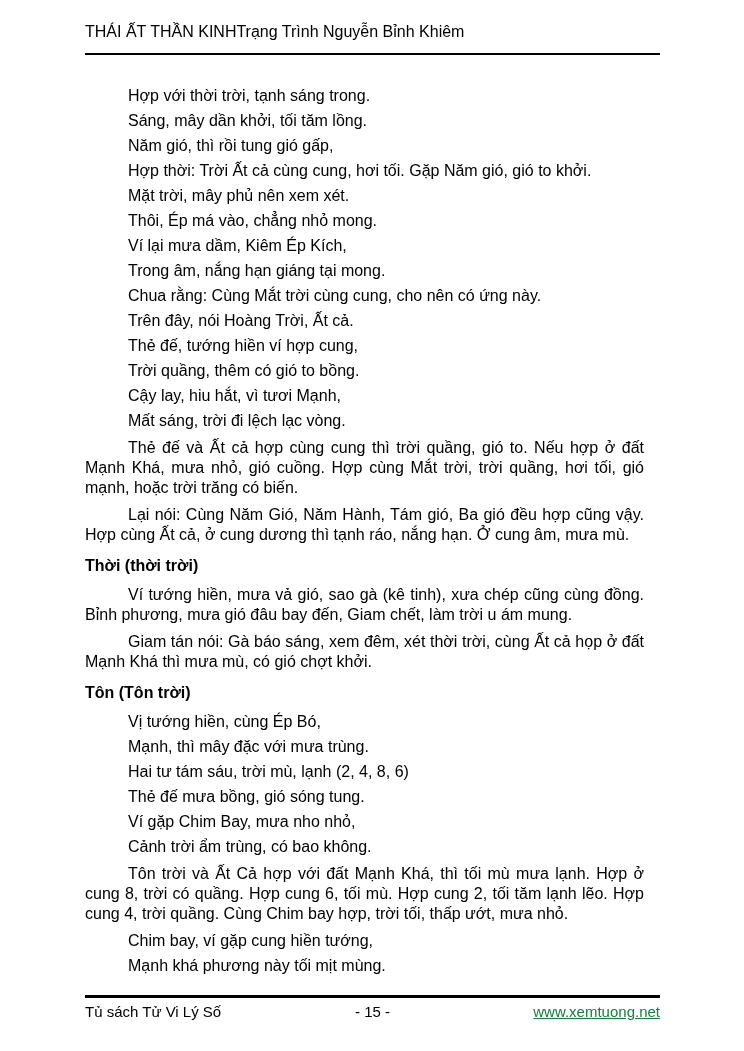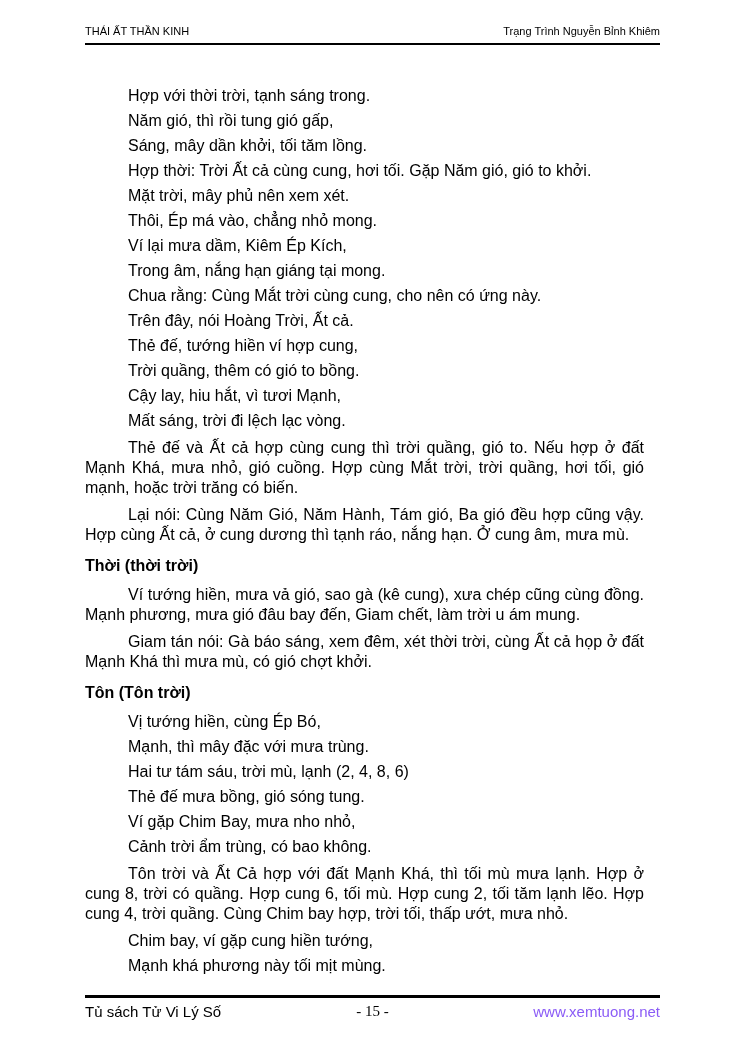--- a/index.html
+++ b/index.html
@@ -15,25 +15,24 @@
     color: #000000;
     font-family: "Liberation Sans", sans-serif;
     overflow: hidden;
   }
   .header {
     position: absolute;
     top: 22px;
     left: 85px;
     right: 84px;
     display: flex;
-    justify-content: space-between;
     align-items: flex-end;
-    font-size: 11px;
+    font-size: 16px;
     line-height: 19px;
-    padding-bottom: 2px;
+    padding-bottom: 12px;
     border-bottom: 2px solid #000000;
   }
   .content {
     position: absolute;
     top: 86px;
     left: 85px;
     right: 100px;
     font-size: 16px;
   }
   .content p {
@@ -63,56 +62,57 @@
     left: 85px;
     right: 84px;
     border-top: 3px solid #000000;
     padding-top: 4px;
     display: flex;
     align-items: flex-end;
     font-size: 15px;
     line-height: 19px;
   }
   .footer .f-left  { flex: 1; text-align: left; }
-  .footer .f-mid   { flex: 1; text-align: center; font-family: Liberation Serif, serif; }
+  .footer .f-mid   { flex: 1; text-align: center; }
   .footer .f-right { flex: 1; text-align: right; }
   .site {
-    color: #8b5cf6;
+    color: #15803d;
+    text-decoration: underline;
     cursor: pointer;
   }
 </style>
 </head>
 <body>
 
 <div class="page">
 
   <div class="header">
     <span>THÁI ẤT THẦN KINH</span>
     <span>Trạng Trình Nguyễn Bỉnh Khiêm</span>
   </div>
 
   <div class="content">
       <p class="verse">Hợp với thời trời, tạnh sáng trong.</p>
+      <p class="verse">Sáng, mây dần khởi, tối tăm lồng.</p>
       <p class="verse">Năm gió, thì rồi tung gió gấp,</p>
-      <p class="verse">Sáng, mây dần khởi, tối tăm lồng.</p>
       <p class="verse">Hợp thời: Trời Ất cả cùng cung, hơi tối. Gặp Năm gió, gió to khởi.</p>
       <p class="verse">Mặt trời, mây phủ nên xem xét.</p>
       <p class="verse">Thôi, Ép má vào, chẳng nhỏ mong.</p>
       <p class="verse">Ví lại mưa dầm, Kiêm Ép Kích,</p>
       <p class="verse">Trong âm, nắng hạn giáng tại mong.</p>
       <p class="verse">Chua rằng: Cùng Mắt trời cùng cung, cho nên có ứng này.</p>
       <p class="verse">Trên đây, nói Hoàng Trời, Ất cả.</p>
       <p class="verse">Thẻ đế, tướng hiền ví hợp cung,</p>
       <p class="verse">Trời quầng, thêm có gió to bồng.</p>
       <p class="verse">Cậy lay, hiu hắt, vì tươi Mạnh,</p>
       <p class="verse">Mất sáng, trời đi lệch lạc vòng.</p>
       <p class="paragraph">Thẻ đế và Ất cả hợp cùng cung thì trời quầng, gió to. Nếu hợp ở đất Mạnh Khá, mưa nhỏ, gió cuồng. Hợp cùng Mắt trời, trời quầng, hơi tối, gió mạnh, hoặc trời trăng có biến.</p>
       <p class="paragraph">Lại nói: Cùng Năm Gió, Năm Hành, Tám gió, Ba gió đều hợp cũng vậy. Hợp cùng Ất cả, ở cung dương thì tạnh ráo, nắng hạn. Ở cung âm, mưa mù.</p>
       <p class="heading">Thời (thời trời)</p>
-      <p class="paragraph">Ví tướng hiền, mưa vả gió, sao gà (kê cung), xưa chép cũng cùng đồng. Mạnh phương, mưa gió đâu bay đến, Giam chết, làm trời u ám mung.</p>
+      <p class="paragraph">Ví tướng hiền, mưa vả gió, sao gà (kê tinh), xưa chép cũng cùng đồng. Bỉnh phương, mưa gió đâu bay đến, Giam chết, làm trời u ám mung.</p>
       <p class="paragraph">Giam tán nói: Gà báo sáng, xem đêm, xét thời trời, cùng Ất cả họp ở đất Mạnh Khá thì mưa mù, có gió chợt khởi.</p>
       <p class="heading">Tôn (Tôn trời)</p>
       <p class="verse">Vị tướng hiền, cùng Ép Bó,</p>
       <p class="verse">Mạnh, thì mây đặc với mưa trùng.</p>
       <p class="verse">Hai tư tám sáu, trời mù, lạnh (2, 4, 8, 6)</p>
       <p class="verse">Thẻ đế mưa bồng, gió sóng tung.</p>
       <p class="verse">Ví gặp Chim Bay, mưa nho nhỏ,</p>
       <p class="verse">Cảnh trời ẩm trùng, có bao không.</p>
       <p class="paragraph">Tôn trời và Ất Cả hợp với đất Mạnh Khá, thì tối mù mưa lạnh. Hợp ở cung 8, trời có quầng. Hợp cung 6, tối mù. Hợp cung 2, tối tăm lạnh lẽo. Hợp cung 4, trời quầng. Cùng Chim bay hợp, trời tối, thấp ướt, mưa nhỏ.</p>
       <p class="verse">Chim bay, ví gặp cung hiền tướng,</p>

